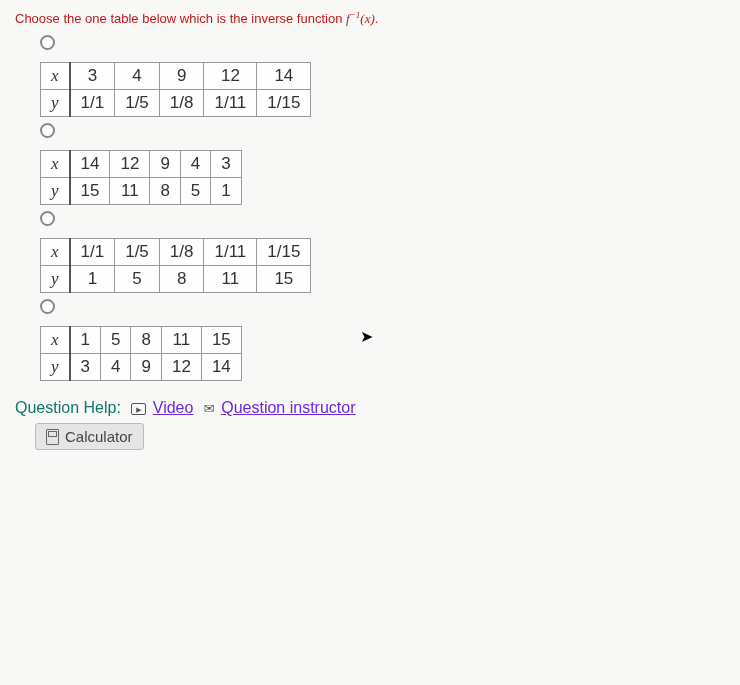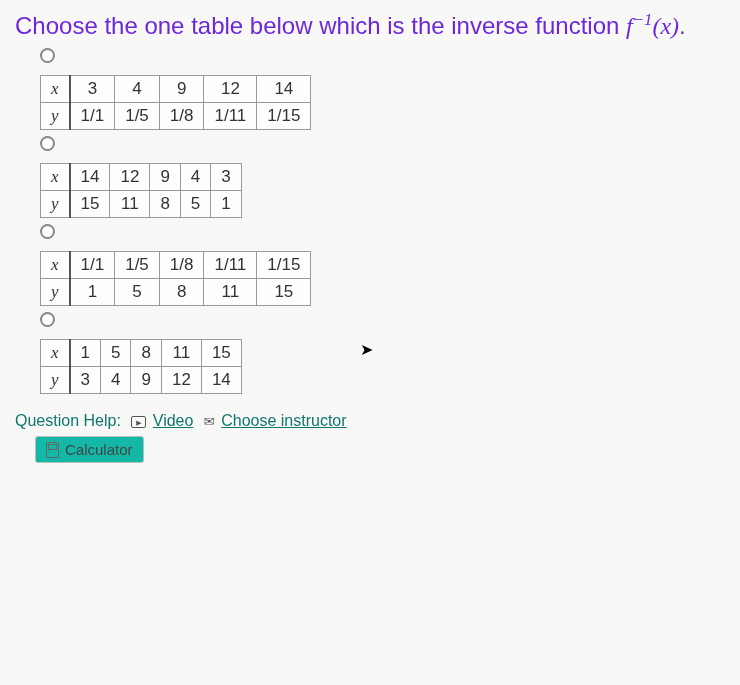--- a/index.html
+++ b/index.html
@@ -9,22 +9,22 @@
     }
     body {
       font-family: Arial, sans-serif;
       width: 740px;
       height: 685px;
       padding: 10px 15px;
       background: #f8f8f6;
       color: #333;
     }
     .question-text {
-      font-size: 24px;
-      color: #6d28d9;
+      font-size: 13px;
+      color: #b91c1c;
       margin-bottom: 8px;
     }
     .question-text .math {
       font-family: 'Times New Roman', serif;
       font-style: italic;
     }
     .question-text sup {
       font-size: 0.7em;
     }
     .options {
@@ -61,21 +61,21 @@
       border-right: 2px solid #555;
     }
     .help-section {
       margin-top: 18px;
       font-size: 16px;
     }
     .help-label {
       color: #0f766e;
     }
     .help-link {
-      color: #0f766e;
+      color: #6d28d9;
       text-decoration: underline;
       margin-left: 4px;
     }
     .help-icon {
       display: inline-block;
       width: 15px;
       height: 12px;
       border: 1px solid #555;
       border-radius: 2px;
       vertical-align: middle;
@@ -101,21 +101,21 @@
       height: auto;
     }
     .calculator-btn {
       margin-top: 6px;
       margin-left: 20px;
       display: inline-flex;
       align-items: center;
       border: 1px solid #bbb;
       border-radius: 3px;
       padding: 4px 10px;
-      background: #14b8a6;
+      background: #e5e5e5;
       font-size: 15px;
       color: #444;
     }
     .calc-icon {
       width: 13px;
       height: 16px;
       border: 1px solid #666;
       margin-right: 6px;
       position: relative;
       border-radius: 1px;
@@ -243,19 +243,19 @@
     <span class="cursor" style="left:320px; top:28px;">➤</span>
   </div>
 
 </div>
 
 <div class="help-section">
   <span class="help-label">Question Help:</span>
   <span class="help-icon video-icon"></span>
   <a class="help-link">Video</a>
   <span class="help-icon mail-icon">✉</span>
-  <a class="help-link">Choose instructor</a>
+  <a class="help-link">Question instructor</a>
   <br>
   <span class="calculator-btn">
     <span class="calc-icon"></span>
     <span>Calculator</span>
   </span>
 </div>
 
 </body></html>

